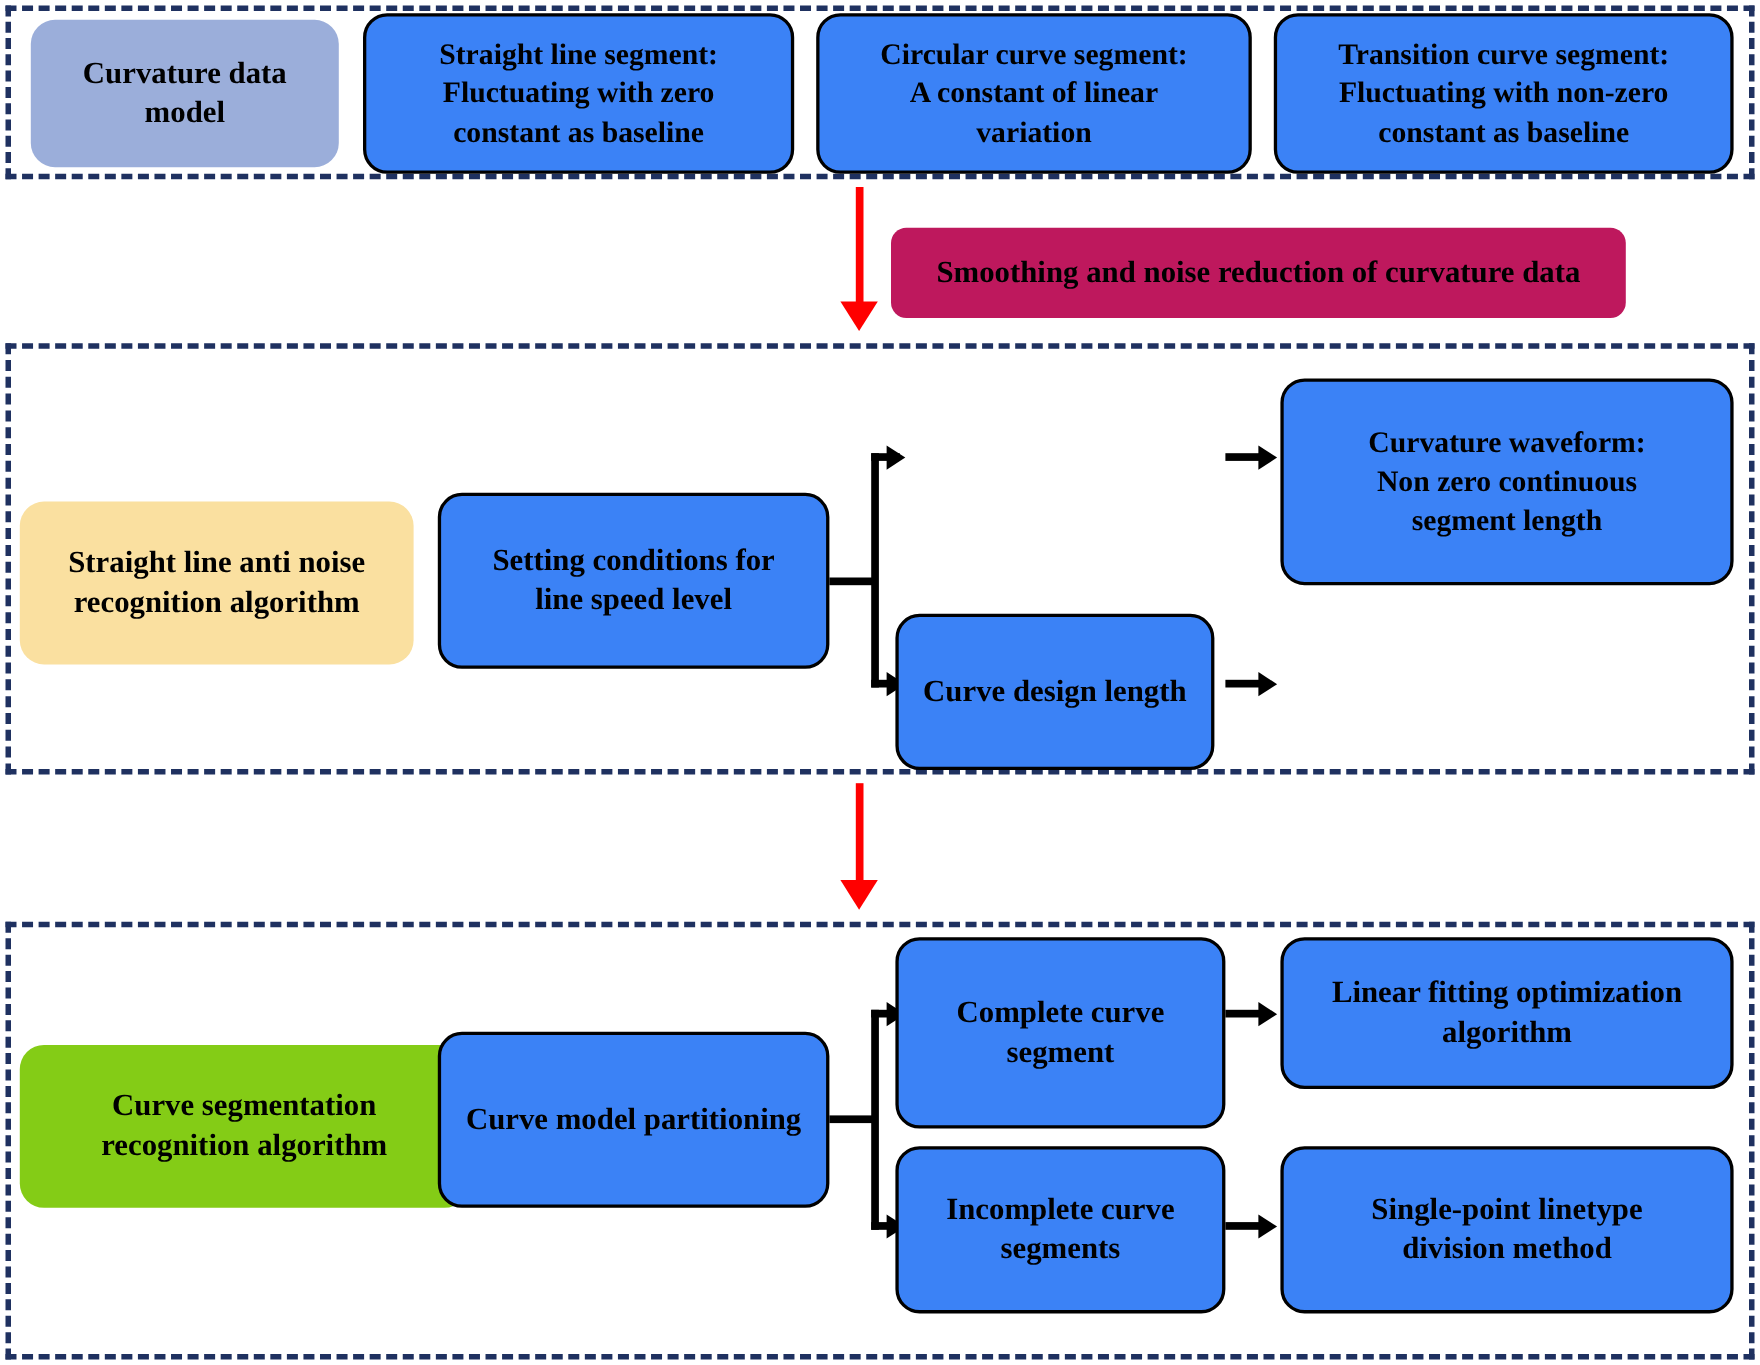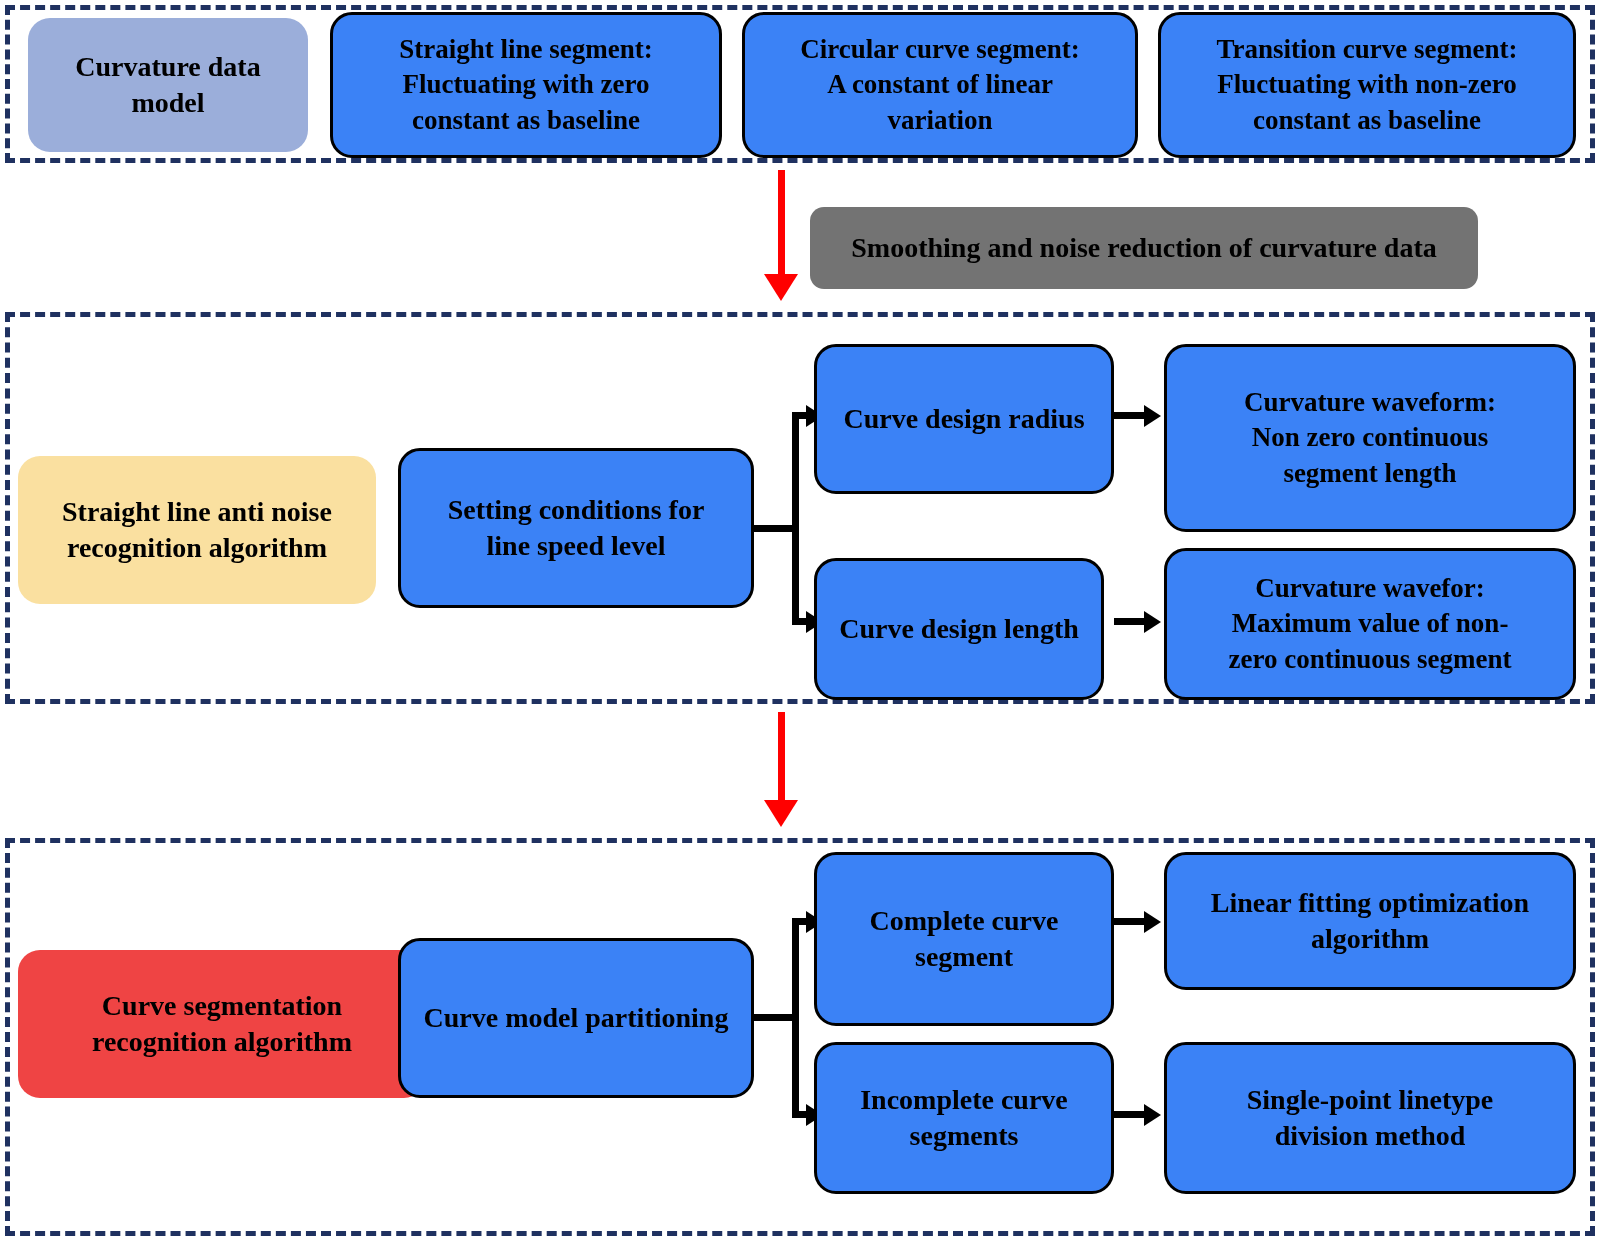--- a/index.html
+++ b/index.html
@@ -97,65 +97,59 @@
     <span class="txt">Circular curve segment:<br>A constant of linear<br>variation</span>
   </div>
 
   <div class="box white fs-27" style="left:1158px; top:12px; width:418px; height:146px;">
     <span class="txt">Transition curve segment:<br>Fluctuating with non-zero<br>constant as baseline</span>
   </div>
 
   <div class="red-stem" style="left:778px; top:170px; width:7px; height:107px;"></div>
   <div class="red-head" style="left:764px; top:274px;"></div>
 
-  <div class="box tinted fs-28" style="left:810px; top:207px; width:668px; height:82px; background:#737373; border-radius:14px;">
+  <div class="box tinted fs-28" style="left:810px; top:207px; width:668px; height:82px; background:#be185d; border-radius:14px;">
     <span class="txt">Smoothing and noise reduction of curvature data</span>
   </div>
 
   <div class="group" style="left:5px; top:312px; width:1590px; height:392px;"></div>
 
   <div class="box tinted fs-28" style="left:18px; top:456px; width:358px; height:148px; background:#FAE0A0;">
     <span class="txt">Straight line anti noise<br>recognition algorithm</span>
   </div>
 
   <div class="box white fs-28" style="left:398px; top:448px; width:356px; height:160px;">
     <span class="txt">Setting conditions for<br>line speed level</span>
   </div>
 
   <div class="ln ln-h" style="left:754px; top:525px; width:44px; height:7px;"></div>
   <div class="ln ln-v" style="left:792px; top:412px; width:7px; height:213px;"></div>
   <div class="ln ln-h" style="left:792px; top:412px; width:26px; height:7px;"></div>
   <div class="ah-right" style="left:806px; top:405px;"></div>
   <div class="ln ln-h" style="left:792px; top:618px; width:26px; height:7px;"></div>
   <div class="ah-right" style="left:806px; top:611px;"></div>
 
-  <div class="box white fs-28" style="left:814px; top:344px; width:300px; height:150px;">
-    <span class="txt">Curve design radius</span>
-  </div>
   <div class="ln ln-h" style="left:1114px; top:412px; width:40px; height:7px;"></div>
   <div class="ah-right" style="left:1144px; top:405px;"></div>
   <div class="box white fs-27" style="left:1164px; top:344px; width:412px; height:188px;">
     <span class="txt">Curvature waveform:<br>Non zero continuous<br>segment length</span>
   </div>
 
   <div class="box white fs-28" style="left:814px; top:558px; width:290px; height:142px;">
     <span class="txt">Curve design length</span>
   </div>
   <div class="ln ln-h" style="left:1114px; top:618px; width:40px; height:7px;"></div>
   <div class="ah-right" style="left:1144px; top:611px;"></div>
-  <div class="box white fs-27" style="left:1164px; top:548px; width:412px; height:152px;">
-    <span class="txt">Curvature wavefor:<br>Maximum value of non-<br>zero continuous segment</span>
-  </div>
 
   <div class="red-stem" style="left:778px; top:712px; width:7px; height:92px;"></div>
   <div class="red-head" style="left:764px; top:800px;"></div>
 
   <div class="group" style="left:5px; top:838px; width:1590px; height:398px;"></div>
 
-  <div class="box tinted fs-28" style="left:18px; top:950px; width:408px; height:148px; background:#ef4444;">
+  <div class="box tinted fs-28" style="left:18px; top:950px; width:408px; height:148px; background:#84cc16;">
     <span class="txt">Curve segmentation<br>recognition algorithm</span>
   </div>
 
   <div class="box white fs-28" style="left:398px; top:938px; width:356px; height:160px;">
     <span class="txt">Curve model partitioning</span>
   </div>
 
   <div class="ln ln-h" style="left:754px; top:1014px; width:44px; height:7px;"></div>
   <div class="ln ln-v" style="left:792px; top:918px; width:7px; height:200px;"></div>
   <div class="ln ln-h" style="left:792px; top:918px; width:26px; height:7px;"></div>

